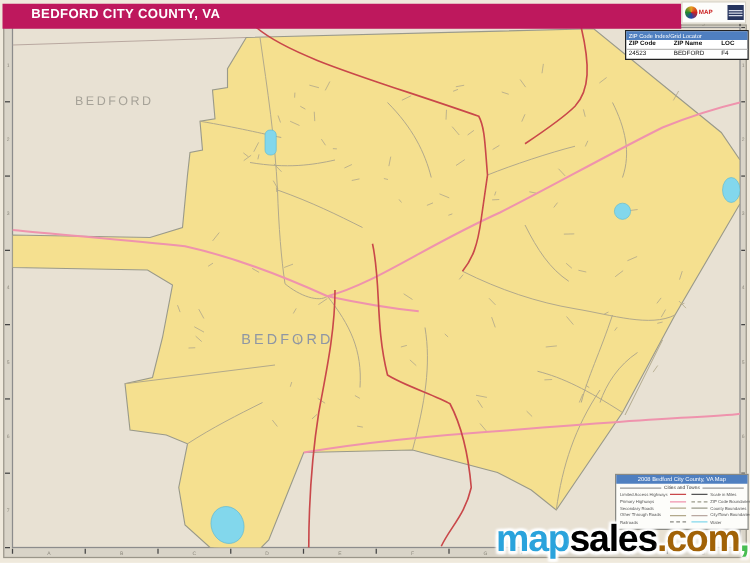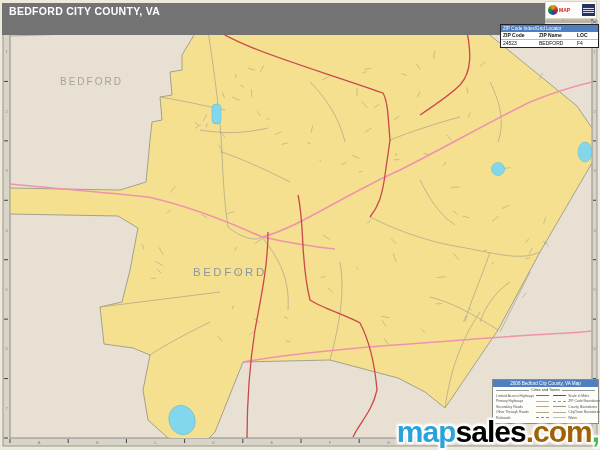--- a/index.html
+++ b/index.html
@@ -1,21 +1,21 @@
 <!DOCTYPE html>
 <html><head>
 <meta charset="utf-8">
 <style>
   html,body{margin:0;padding:0;}
   body{font-family:"Liberation Sans", sans-serif;}
   #stage{position:relative;width:600px;height:450px;background:#efe9dc;overflow:hidden;}
   svg{position:absolute;left:0;top:0;}
 
-  .title-bar{position:absolute;left:2px;top:3px;width:543px;height:32px;background:#737373;
-    color:#fff;font-weight:bold;font-size:10.5px;line-height:16px;padding-left:7px;
+  .title-bar{position:absolute;left:2px;top:3px;width:543px;height:20px;background:#be185d;
+    color:#fff;font-weight:bold;font-size:10.5px;line-height:16px;padding-left:23px;
     box-sizing:border-box;letter-spacing:.3px;z-index:6;}
 
   .pub-logo{position:absolute;right:3px;top:1px;width:50px;height:16px;background:#fdfdfb;
     border:1px solid #d8d2c4;display:flex;align-items:center;z-index:6;}
   .pub-logo .swirl{width:10px;height:10px;border-radius:50%;margin:0 1px 0 2px;
     background:conic-gradient(#e8a020,#cc2222,#2244aa,#22882e,#e8a020);}
   .pub-logo .ptxt{font-size:5px;font-weight:bold;color:#cc2222;line-height:5px;}
   .pub-logo .pblock{margin-left:auto;margin-right:1px;width:13px;height:12px;background:#27355e;
     display:flex;flex-direction:column;justify-content:center;gap:1px;padding:0 1px;box-sizing:border-box;}
   .pub-logo .pblock i{display:block;height:1px;background:#d8dce8;}

